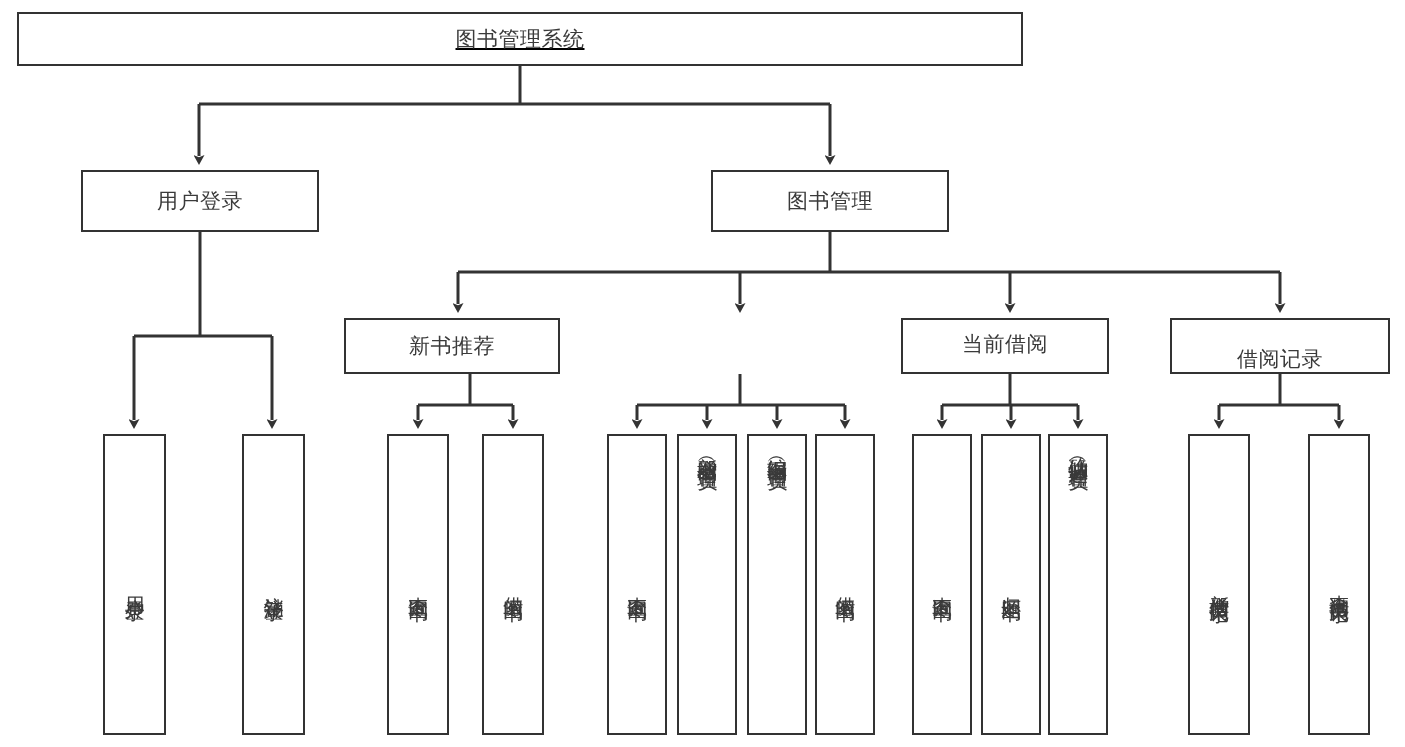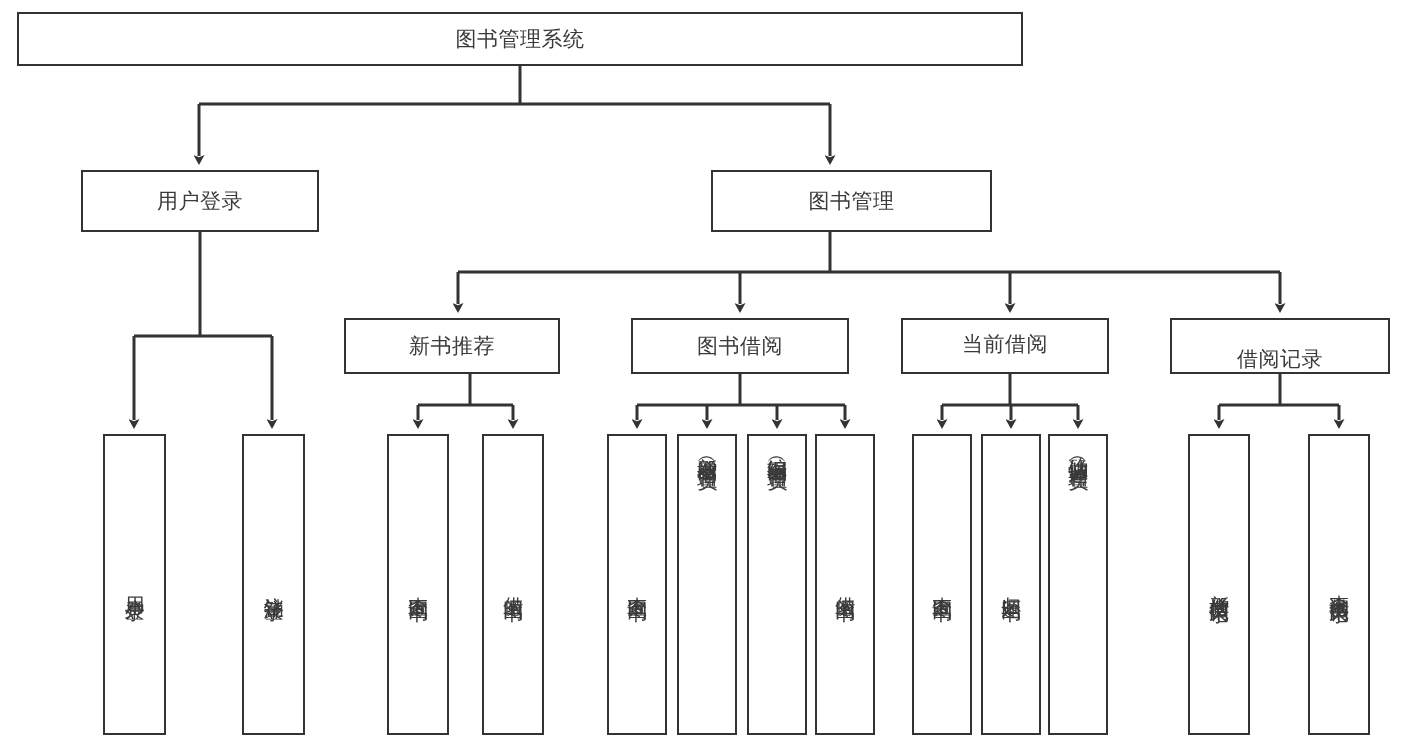--- a/index.html
+++ b/index.html
@@ -119,39 +119,36 @@
       <path d="M1011,405 L1011,420" marker-end="url(#arrow)"></path>
       <path d="M1078,405 L1078,420" marker-end="url(#arrow)"></path>
 
       <path d="M1280,374 L1280,405"></path>
       <path d="M1219,405 L1339,405"></path>
       <path d="M1219,405 L1219,420" marker-end="url(#arrow)"></path>
       <path d="M1339,405 L1339,420" marker-end="url(#arrow)"></path>
     </g>
   </svg>
 
-  <div class="node" style="left:17px;top:12px;width:1006px;height:54px;">
+  <div class="node" style="left:17px;top:12px;width:1006px;height:54px;text-decoration:underline;">
     <span class="label">图书管理系统</span>
   </div>
 
   <div class="node" style="left:81px;top:170px;width:238px;height:62px;">
     <span class="label">用户登录</span>
   </div>
 
-  <div class="node" style="left:711px;top:170px;width:281px;height:62px;">
+  <div class="node" style="left:711px;top:170px;width:238px;height:62px;">
     <span class="label">图书管理</span>
   </div>
 
   <div class="node" style="left:344px;top:318px;width:216px;height:56px;">
     <span class="label">新书推荐</span>
   </div>
 
-  <div class="node" style="left:631px;top:318px;width:218px;height:56px;">
-    <span class="label">图书借阅</span>
-  </div>
 
   <div class="node" style="left:901px;top:318px;width:208px;height:56px;font-family:Liberation Mono, monospace;">
     <span class="label">当前借阅</span>
   </div>
 
   <div class="node" style="left:1170px;top:318px;width:220px;height:56px;align-items:flex-end;">
     <span class="label">借阅记录</span>
   </div>
 
   <div class="node vertical centered" style="left:103px;top:434px;width:63px;height:301px;">

